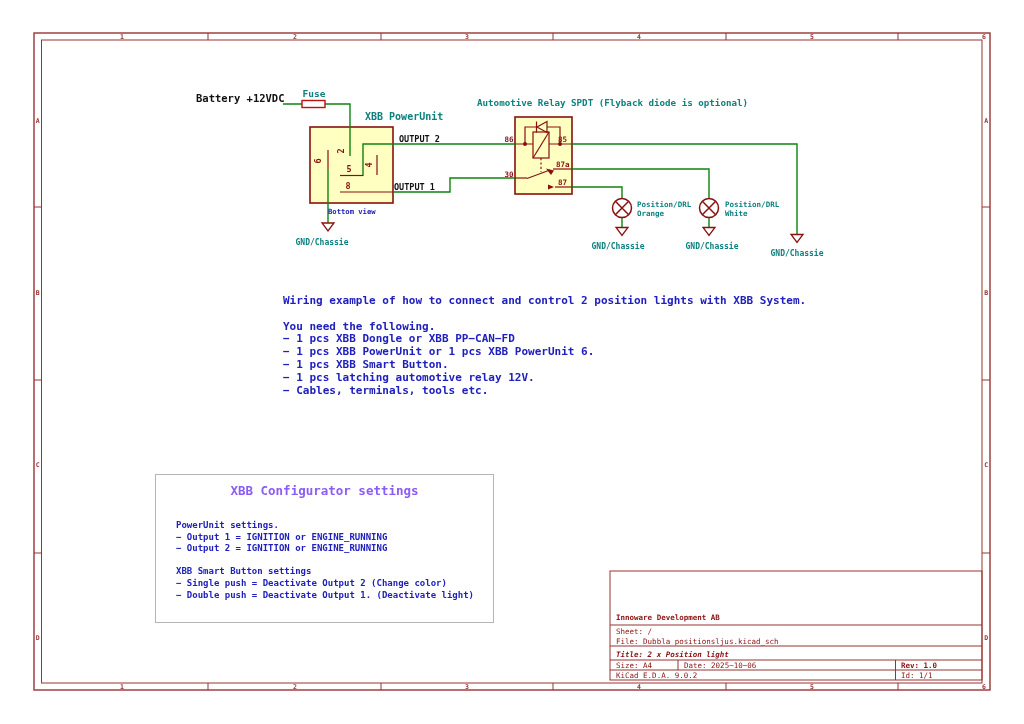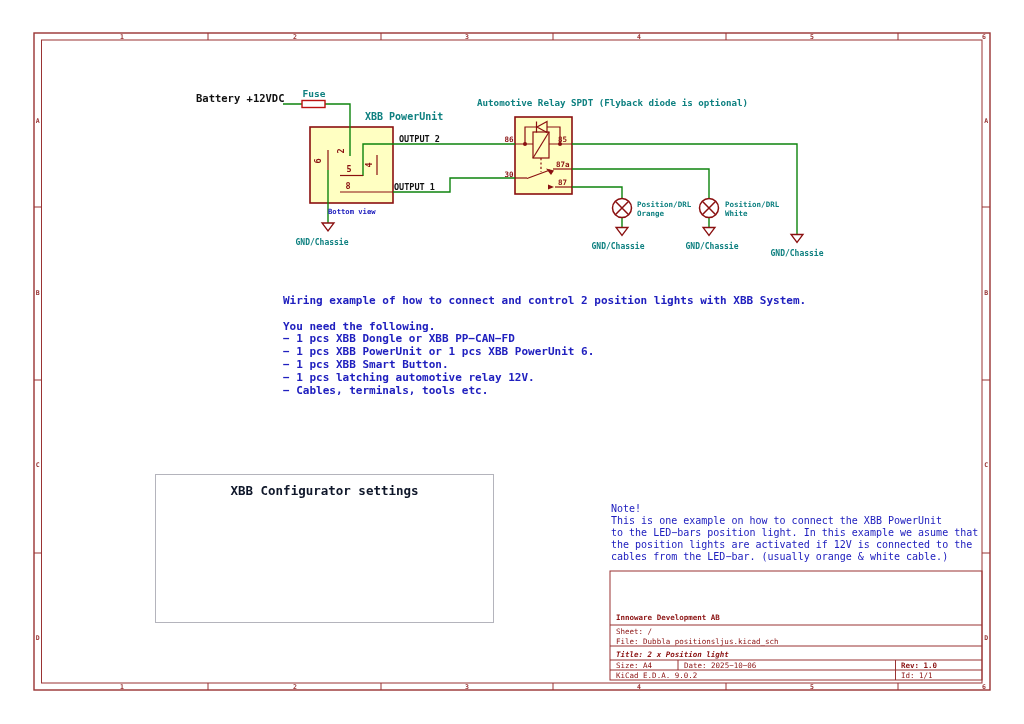--- a/index.html
+++ b/index.html
@@ -11,21 +11,21 @@
   .tealtxt{fill:#0e8080;font-weight:bold;}
   .redtxt{fill:#8a1010;font-weight:bold;}
   .blktxt{fill:#111111;font-weight:bold;}
   .bluetxt{fill:#2020bf;font-weight:bold;}
   .tbtxt{fill:#8a1010;font-size:7.5px;}
   .txtblock{position:absolute;color:#2020bf;white-space:pre-line;}
   #wiring-note{left:283px;top:295px;font-size:11px;line-height:12.8px;font-weight:bold;}
   #note-block{left:611px;top:503px;font-size:10px;line-height:12px;font-weight:normal;}
   #config-box{position:absolute;left:155px;top:474px;width:337px;height:147px;
               border:1px solid #b4b4bc;background:transparent;}
-  #config-title{position:absolute;left:0;right:0;top:8px;text-align:center;color:#0f172a;
+  #config-title{position:absolute;left:0;right:0;top:8px;text-align:center;color:#8b5cf6;
                 font-weight:bold;font-size:12.5px;}
   #config-body{position:absolute;left:20px;top:45px;color:#2020bf;font-weight:bold;
                font-size:9px;line-height:11.6px;white-space:pre-line;}
 </style>
 </head>
 <body>
 
 <div id="page">
 
 <svg width="1024" height="724" viewBox="0 0 1024 724">
@@ -175,21 +175,23 @@
 
 You need the following.
 − 1 pcs XBB Dongle or XBB PP−CAN−FD
 − 1 pcs XBB PowerUnit or 1 pcs XBB PowerUnit 6.
 − 1 pcs XBB Smart Button.
 − 1 pcs latching automotive relay 12V.
 − Cables, terminals, tools etc.</div>
 
   <div id="config-box">
     <div id="config-title">XBB Configurator settings</div>
+    <div id="config-body">PowerUnit settings.
+− Output 1 = IGNITION or ENGINE_RUNNING
+− Output 2 = IGNITION or ENGINE_RUNNING
+
+XBB Smart Button settings
+− Single push = Deactivate Output 2 (Change color)
+− Double push = Deactivate Output 1. (Deactivate light)</div>
   </div>
 
-  <div id="note-block" class="txtblock">Note!
-This is one example on how to connect the XBB PowerUnit
-to the LED−bars position light. In this example we asume that
-the position lights are activated if 12V is connected to the
-cables from the LED−bar. (usually orange &amp; white cable.)</div>
 
 </div>
 
 </body></html>

